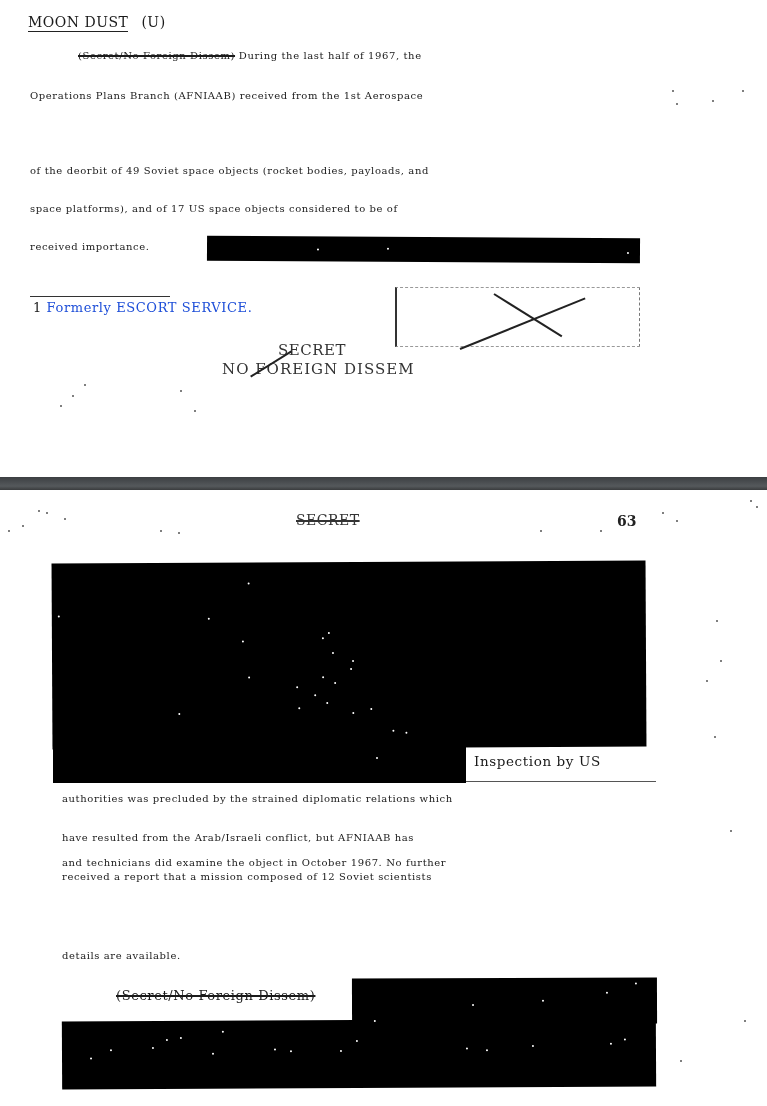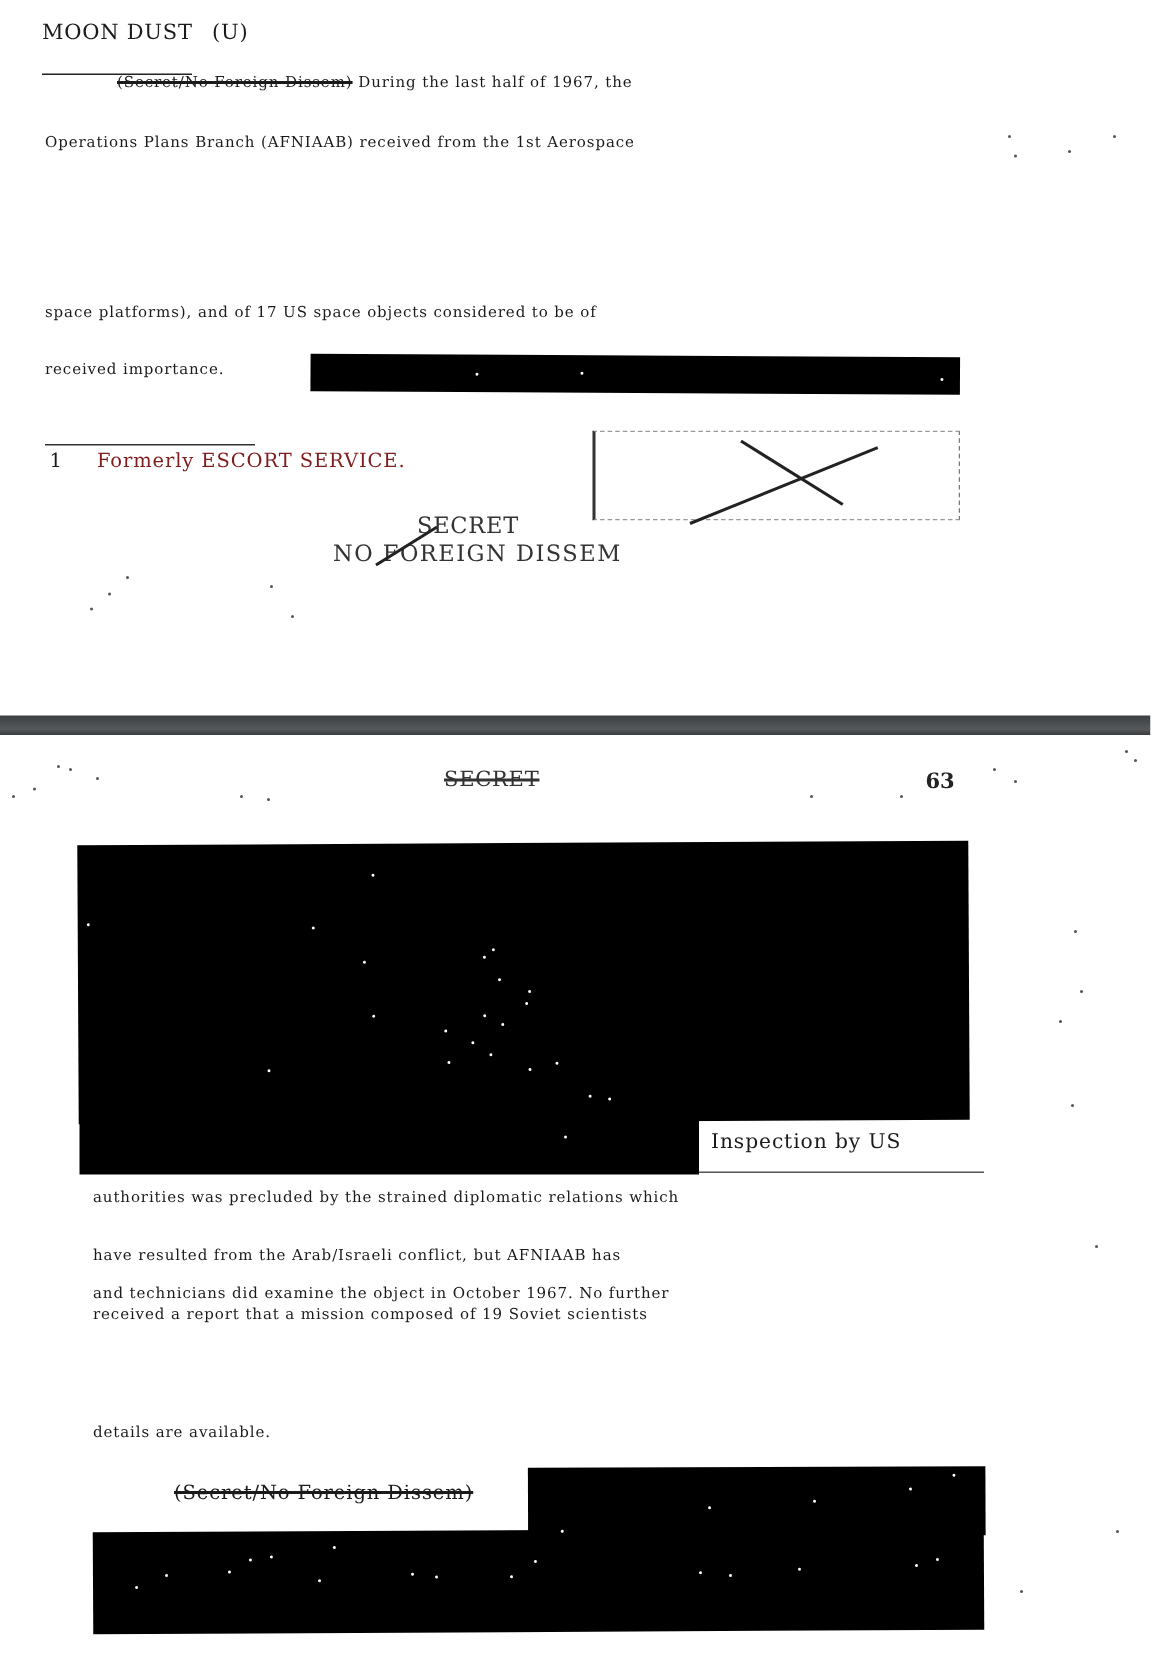--- a/index.html
+++ b/index.html
@@ -27,21 +27,21 @@
     .txt {
       position: absolute; white-space: nowrap;
       font-size: 10px; letter-spacing: 0.6px; line-height: 1;
     }
     .heading {
       position: absolute; left: 28px; top: 14px;
       font-size: 14px; letter-spacing: 0.5px;
     }
     .heading .title {
       display: inline-block;
-      border-bottom: 1.5px solid #222; padding-bottom: 19px;
+      border-bottom: 1.5px solid #222; padding-bottom: 1px;
     }
     .heading .cls { margin-left: 8px; }
     .strike { text-decoration: line-through; text-decoration-thickness: 1.5px; }
 
     .redact { position: absolute; background: #000; }
     .speck { position: absolute; width: 2px; height: 2px; background: #fff; border-radius: 1px; }
     .dot { position: absolute; width: 2px; height: 2px; background: #555; border-radius: 1px; }
 
     .footnote-rule {
       position: absolute; left: 30px; top: 296px; width: 140px; height: 1px; background: #333;
@@ -87,33 +87,34 @@
   <div class="heading">
     <span class="title">MOON DUST</span>
     <span class="cls">(U)</span>
   </div>
 
   <div class="txt" style="left:78px; top:51px;">
     <span class="strike">(Secret/No Foreign Dissem)</span>
     <span>During the last half of 1967, the</span>
   </div>
   <div class="txt" style="left:30px; top:91px;">Operations Plans Branch (AFNIAAB) received from the 1st Aerospace</div>
+  <div class="txt" style="left:30px; top:166px;">of the deorbit of 49 Soviet space objects (rocket bodies, payloads, and</div>
   <div class="txt" style="left:30px; top:204px;">space platforms), and of 17 US space objects considered to be of</div>
   <div class="txt" style="left:30px; top:242px;">received importance.</div>
 
   <div class="redact" style="left:207px; top:237px; width:433px; height:25px; transform:rotate(0.3deg);">
     <span class="speck" style="left:110px; top:12px;"></span>
     <span class="speck" style="left:180px; top:11px;"></span>
     <span class="speck" style="left:420px; top:14px;"></span>
   </div>
 
   <div class="footnote-rule"></div>
   <div class="txt" style="left:33px; top:301px; font-size:13px;">
     <span>1</span>
-    <span style="margin-left:18px; color:#7f1d1d;">Formerly ESCORT SERVICE.</span>
+    <span style="color:#1d4ed8;">Formerly ESCORT SERVICE.</span>
   </div>
 
   <div class="box-stamp"></div>
   <div class="x1"></div>
   <div class="x2"></div>
 
   <div class="stamp-line1">SECRET</div>
   <div class="stamp-line2">NO FOREIGN DISSEM</div>
   <div class="stamp-slash"></div>
 
@@ -160,21 +161,21 @@
   <span class="speck" style="left:126px; top:150px;"></span>
 </div>
 <div class="redact" style="left:53px; top:747px; width:413px; height:36px;">
   <span class="speck" style="left:323px; top:10px;"></span>
 </div>
 <div class="txt" style="left:474px; top:755px; font-size:13.5px;">Inspection by US</div>
 <div style="position:absolute; left:466px; top:781px; width:190px; height:1px; background:#555;"></div>
 
 <div class="txt" style="left:62px; top:794px;">authorities was precluded by the strained diplomatic relations which</div>
 <div class="txt" style="left:62px; top:833px;">have resulted from the Arab/Israeli conflict, but AFNIAAB has</div>
-<div class="txt" style="left:62px; top:872px;">received a report that a mission composed of 19 Soviet scientists</div>
+<div class="txt" style="left:62px; top:872px;">received a report that a mission composed of 12 Soviet scientists</div>
 <div class="txt" style="left:62px; top:858px;">and technicians did examine the object in October 1967.  No further</div>
 <div class="txt" style="left:62px; top:951px;">details are available.</div>
 
 <div class="txt" style="left:116px; top:989px; font-size:13px;">
   <span class="strike">(Secret/No Foreign Dissem)</span>
 </div>
 
 <div class="redact" style="left:352px; top:978px; width:305px; height:46px; transform:rotate(-0.2deg);">
   <span class="speck" style="left:283px; top:5px;"></span>
   <span class="speck" style="left:120px; top:26px;"></span>

